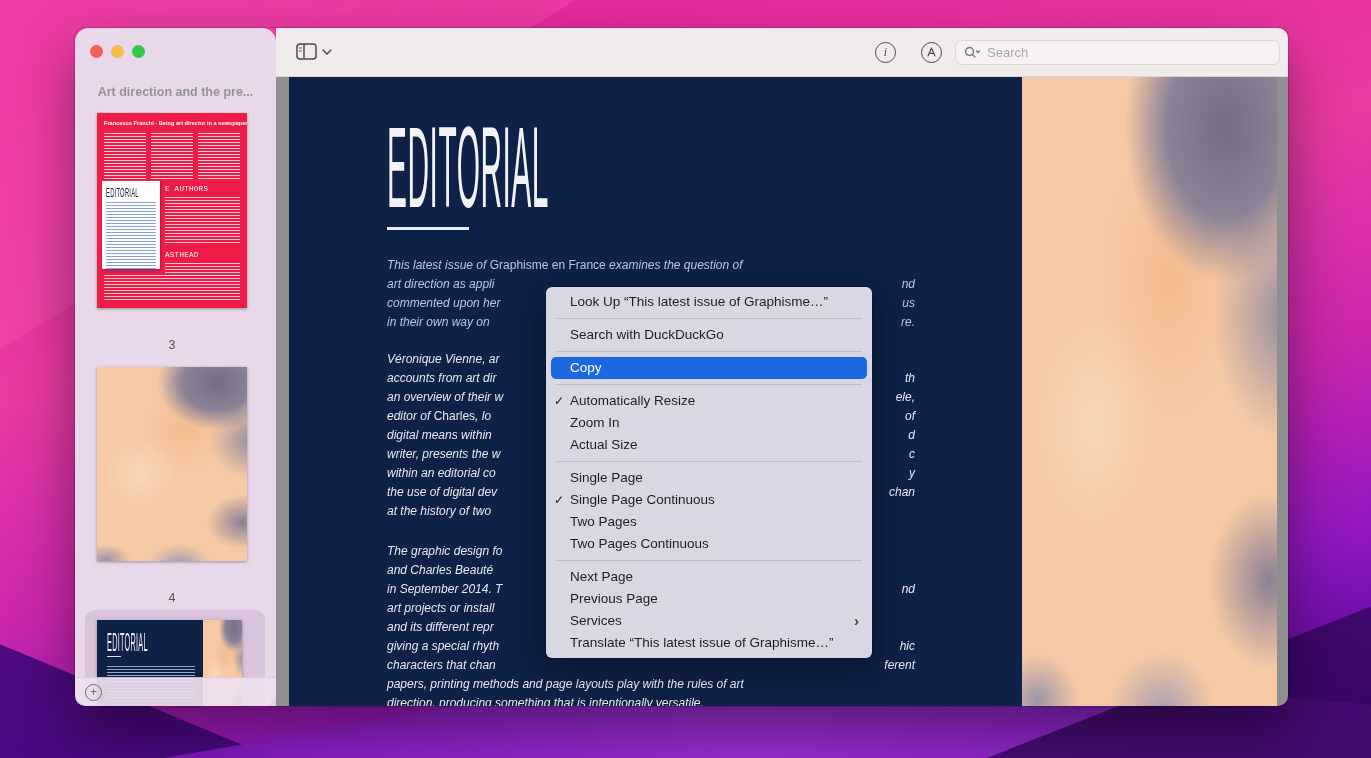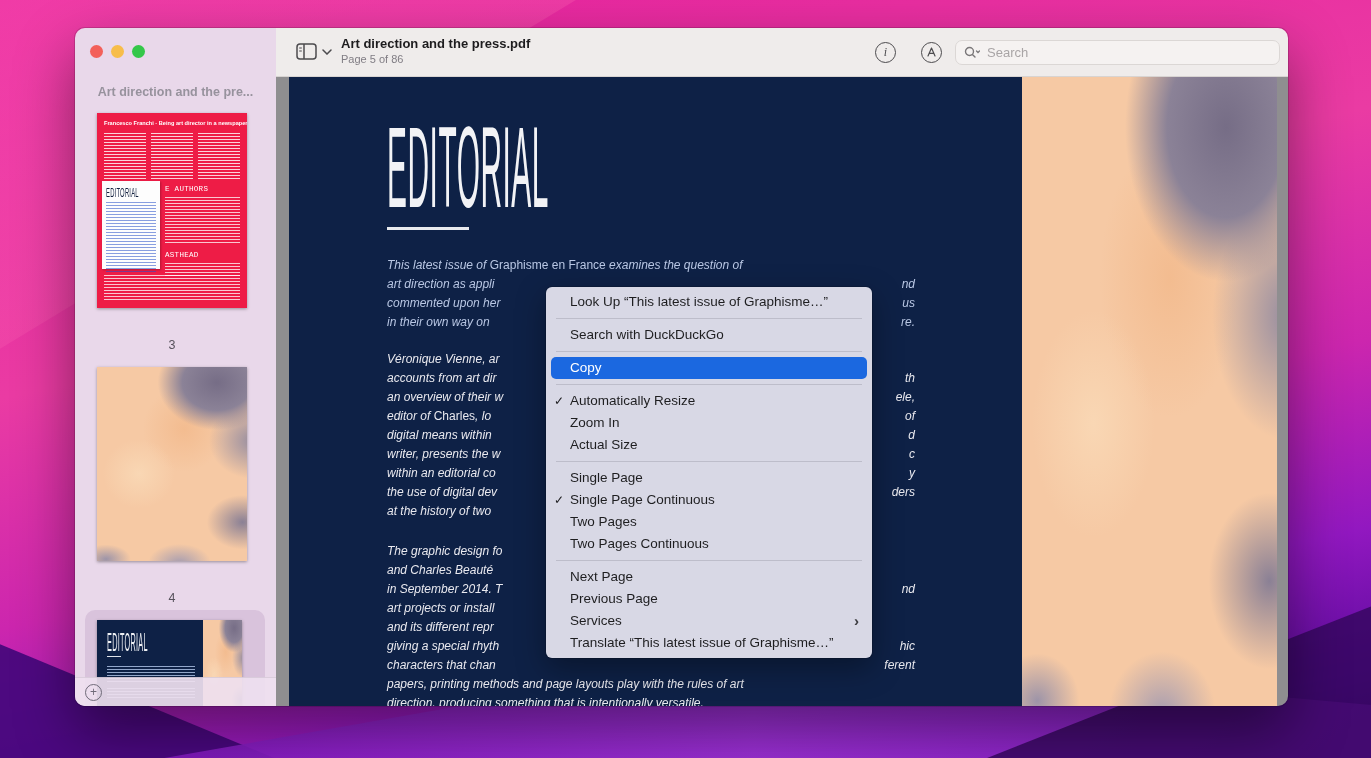--- a/index.html
+++ b/index.html
@@ -13,21 +13,21 @@
   .f0{clip-path:polygon(0 0,42% 0,0 46%);background:linear-gradient(160deg,#ff6cb5,transparent 70%);opacity:.35;}
   .f1{clip-path:polygon(0 85%,20% 100%,0 100%);background:#41077a;opacity:.9;}
   .f2{clip-path:polygon(12% 100%,56% 86%,100% 93%,100% 100%);background:linear-gradient(90deg,#7d13bb,#a233dc 55%,#8a1cc6);opacity:.9;}
   .f3{clip-path:polygon(72% 100%,100% 80%,100% 100%);background:#33065c;opacity:.8;}
 
   
   .window{position:absolute;left:75px;top:28px;width:1213px;height:678px;border-radius:10px;
     display:flex;overflow:hidden;box-shadow:0 25px 60px rgba(0,0,0,.45),0 0 0 1px rgba(0,0,0,.15);}
 
   
-  .sidebar{position:relative;width:201px;flex:0 0 201px;background:#e9d8ea;}
+  .sidebar{position:relative;width:201px;flex:0 0 201px;background:#e9d8ea;border-radius:14px;}
   .traffic{position:absolute;top:17px;left:15px;display:flex;gap:8px;}
   .tl{width:13px;height:13px;border-radius:50%;}
   .tl.red{background:#f3605a;}  .tl.yellow{background:#f7bd4a;}  .tl.green{background:#34c749;}
   .sb-header{position:absolute;top:57px;left:10px;right:10px;text-align:center;font-size:12.5px;
     font-weight:700;color:#97929d;white-space:nowrap;overflow:hidden;}
   .thumb{position:absolute;left:22px;width:150px;box-shadow:0 1px 3px rgba(0,0,0,.35);}
   .thumb-label{position:absolute;width:150px;left:22px;text-align:center;font-size:12.5px;color:#57525c;}
 
   
   .p3{top:85px;height:195px;background:#ee1c46;overflow:hidden;}
@@ -190,24 +190,20 @@
           <line x1="8" y1="1" x2="8" y2="16" stroke="#4c4b4e" stroke-width="1.5"></line>
           <line x1="3.2" y1="5" x2="5.8" y2="5" stroke="#4c4b4e" stroke-width="1.2"></line>
           <line x1="3.2" y1="8" x2="5.8" y2="8" stroke="#4c4b4e" stroke-width="1.2"></line>
         </svg>
       </div>
       <div class="tb-chevron">
         <svg width="10" height="6" viewBox="0 0 10 6">
           <path d="M1 1 L5 5 L9 1" fill="none" stroke="#4c4b4e" stroke-width="1.5" stroke-linecap="round"></path>
         </svg>
       </div>
-      <div class="tb-titles">
-        <div class="tb-title">Art direction and the press.pdf</div>
-        <div class="tb-subtitle">Page 5 of 86</div>
-      </div>
       <div class="tb-circle tb-info">i</div>
       <div class="tb-circle tb-markup">
         <svg width="11" height="11" viewBox="0 0 11 11">
           <path d="M5.5 1 L9 9 M5.5 1 L2 9 M3.2 6.4 L7.8 6.4" fill="none" stroke="#4c4b4e" stroke-width="1.2" stroke-linecap="round"></path>
         </svg>
       </div>
       <div class="searchbox">
         <span class="search-glyph">
           <svg width="17" height="13" viewBox="0 0 17 13">
             <circle cx="5.5" cy="5.5" r="4" fill="none" stroke="#7a7779" stroke-width="1.4"></circle>
@@ -267,21 +263,21 @@
                   <div class="ln">
                     <span><span>writer, presents the w</span></span>
                     <span>c</span>
                   </div>
                   <div class="ln">
                     <span><span>within an editorial co</span></span>
                     <span>y</span>
                   </div>
                   <div class="ln">
                     <span><span>the use of digital dev</span></span>
-                    <span>ders</span>
+                    <span>chan</span>
                   </div>
                   <div class="ln">
                     <span><span>at the history of two</span></span>
                     <span></span>
                   </div>
                 </div>
                 <div class="para para3">
                   <div class="ln">
                     <span><span>The graphic design fo</span></span>
                     <span></span>

